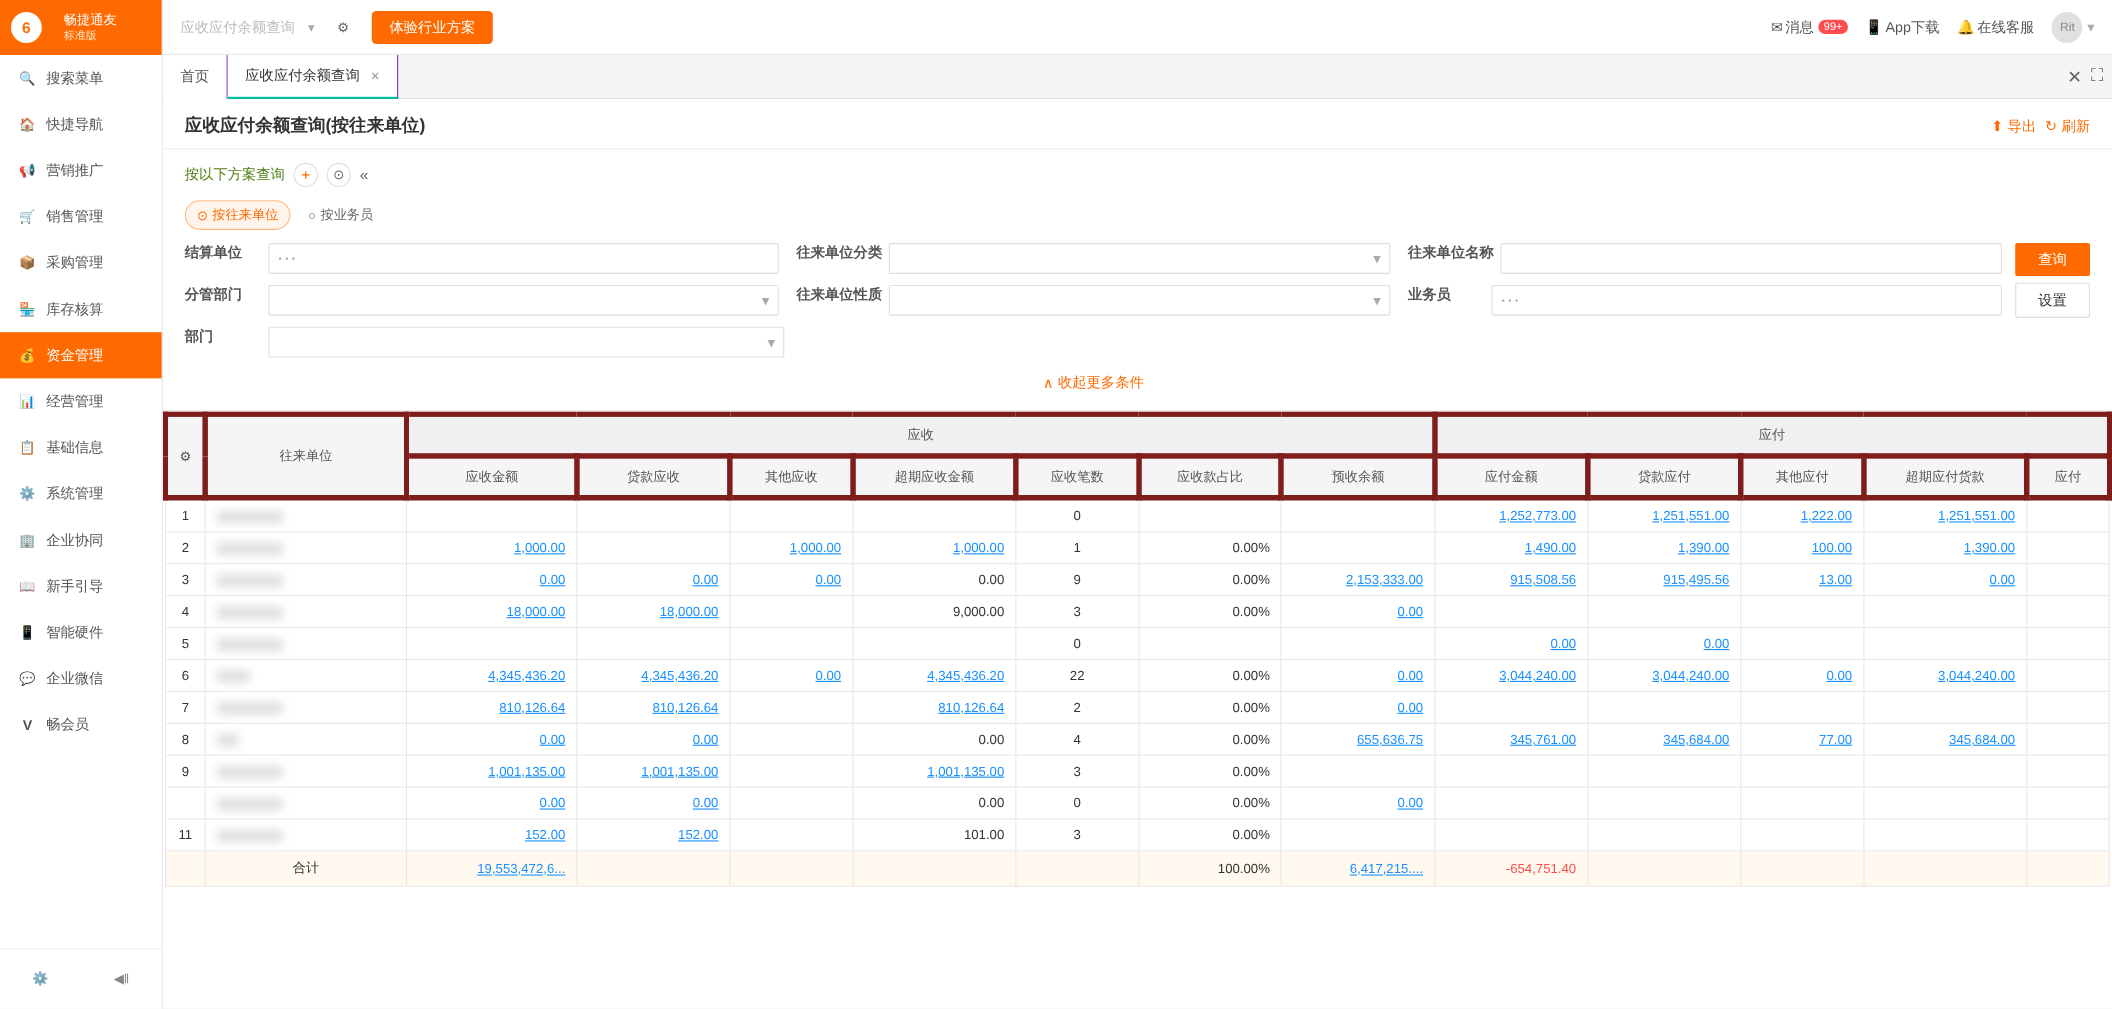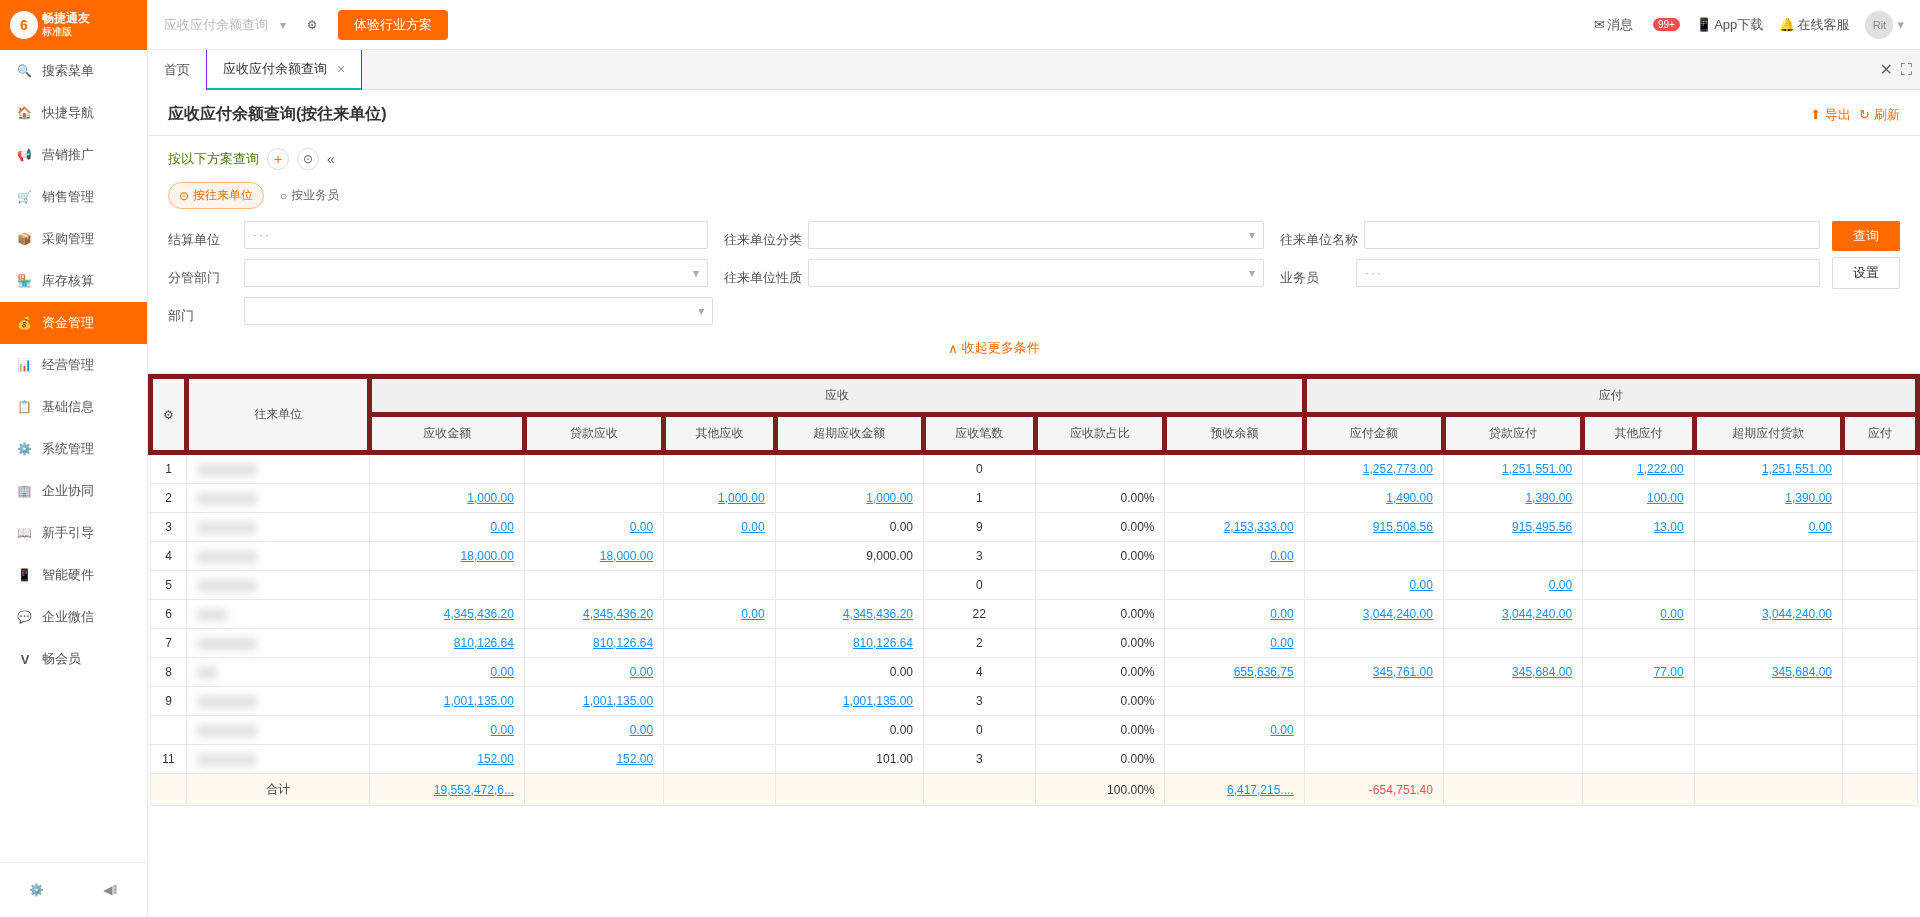--- a/index.html
+++ b/index.html
@@ -17,21 +17,21 @@
 
     
     .main { flex: 1; display: flex; flex-direction: column; height: 917px; overflow: hidden; }
 
     
     .topbar { height: 50px; background: #fff; display: flex; align-items: center; padding: 0 16px; border-bottom: 1px solid #e8e8e8; gap: 12px; flex-shrink: 0; }
     .topbar-breadcrumb { color: #999; font-size: 13px; display: flex; align-items: center; gap: 6px; }
     .topbar-gear { width: 28px; height: 28px; display: flex; align-items: center; justify-content: center; cursor: pointer; color: #666; }
     .topbar-btn { background: #ff6a00; color: #fff; border: none; border-radius: 4px; padding: 6px 16px; cursor: pointer; font-size: 13px; }
     .topbar-right { margin-left: auto; display: flex; align-items: center; gap: 16px; color: #555; font-size: 13px; }
-    .topbar-badge { background: #ff4d4f; color: #fff; border-radius: 10px; padding: 1px 5px; font-size: 10px; margin-left: 18px; }
+    .topbar-badge { background: #ff4d4f; color: #fff; border-radius: 10px; padding: 1px 5px; font-size: 10px; margin-left: 2px; }
 
     
     .tabbar { height: 40px; background: #f5f5f5; display: flex; align-items: center; padding: 0 0; border-bottom: 1px solid #ddd; flex-shrink: 0; }
     .tab { height: 40px; display: flex; align-items: center; padding: 0 16px; cursor: pointer; font-size: 13px; color: #555; border-right: 1px solid #6d28d9; gap: 6px; }
     .tab.active { background: #fff; color: #333; font-weight: 500; border-bottom: 2px solid #00bfa5; }
     .tab-close { color: #999; font-size: 14px; cursor: pointer; margin-left: 4px; }
     .tab-home { background: #fff; }
     .tabbar-actions { margin-left: auto; display: flex; align-items: center; padding: 0 8px; gap: 8px; }
     .tabbar-action-btn { cursor: pointer; color: #666; font-size: 16px; }
 
@@ -50,21 +50,21 @@
     .filter-title-row { display: flex; align-items: center; gap: 8px; margin-bottom: 12px; }
     .filter-title { font-size: 13px; color: #4d7c0f; font-weight: 400; }
     .filter-add-btn { width: 22px; height: 22px; border: 1px solid #ddd; border-radius: 50%; display: flex; align-items: center; justify-content: center; cursor: pointer; color: #ff6a00; font-size: 14px; }
     .filter-settings-btn { width: 22px; height: 22px; border: 1px solid #ddd; border-radius: 50%; display: flex; align-items: center; justify-content: center; cursor: pointer; color: #666; font-size: 12px; }
     .filter-collapse-btn { cursor: pointer; color: #666; font-size: 14px; }
     .filter-scheme { display: flex; align-items: center; gap: 6px; margin-bottom: 12px; }
     .filter-scheme-item { display: flex; align-items: center; gap: 4px; padding: 4px 10px; border-radius: 14px; cursor: pointer; font-size: 12px; }
     .filter-scheme-item.active { background: #fff5ec; color: #ff6a00; border: 1px solid #ffb980; }
     .filter-scheme-inactive { color: #666; padding: 4px 10px; cursor: pointer; font-size: 12px; display: flex; align-items: center; gap: 4px; }
     .filter-row { display: flex; align-items: center; gap: 16px; margin-bottom: 10px; }
-    .filter-field { display: flex; align-items: flex-end; gap: 6px; flex: 1; }
+    .filter-field { display: flex; align-items: flex-start; gap: 6px; flex: 1; font-weight: bold; }
     .filter-label { color: #555; font-size: 13px; white-space: nowrap; min-width: 70px; }
     .filter-input { flex: 1; height: 28px; border: 1px solid #ddd; border-radius: 2px; padding: 0 8px; font-size: 12px; color: #333; background: #fff; display: flex; align-items: center; justify-content: space-between; cursor: pointer; }
     .filter-input-dots { color: #999; letter-spacing: 2px; }
     .filter-input-arrow { color: #aaa; }
     .filter-collapse-more { display: flex; align-items: center; justify-content: center; gap: 4px; color: #ff6a00; cursor: pointer; font-size: 13px; padding: 4px 0; }
     .filter-buttons { display: flex; flex-direction: column; gap: 6px; flex-shrink: 0; }
     .btn-query { background: #ff6a00; color: #fff; border: none; border-radius: 2px; padding: 6px 20px; cursor: pointer; font-size: 13px; }
     .btn-setting { background: #fff; color: #333; border: 1px solid #ddd; border-radius: 2px; padding: 6px 20px; cursor: pointer; font-size: 13px; }
 
     
@@ -79,21 +79,21 @@
     .data-table tr.footer-row td { background: #fff9f0; font-weight: 500; }
     .blurred { filter: blur(4px); color: transparent; background: #e0e0e0; border-radius: 2px; display: inline-block; min-width: 60px; height: 12px; vertical-align: middle; }
     .row-num { color: #999; text-align: center; }
   </style>
 </head>
 <body>
 
 <div class="sidebar">
   <div class="sidebar-logo">
     <span style="background:#fff;color:#ff6a00;border-radius:50%;width:28px;height:28px;display:flex;align-items:center;justify-content:center;font-weight:bold;font-size:14px;flex-shrink:0;">6</span>
-    <div style="margin-left:4px;font-weight:bold;">
+    <div style="margin-left:20px;">
       <div style="color:#fff;font-size:12px;line-height:1.2;">畅捷通友</div>
       <div style="color:#ffe0c0;font-size:10px;">标准版</div>
     </div>
   </div>
 
   <div class="sidebar-item">
     <span class="sidebar-item-icon">🔍</span>
     <span class="sidebar-item-label">搜索菜单</span>
   </div>
   <div class="sidebar-item">

